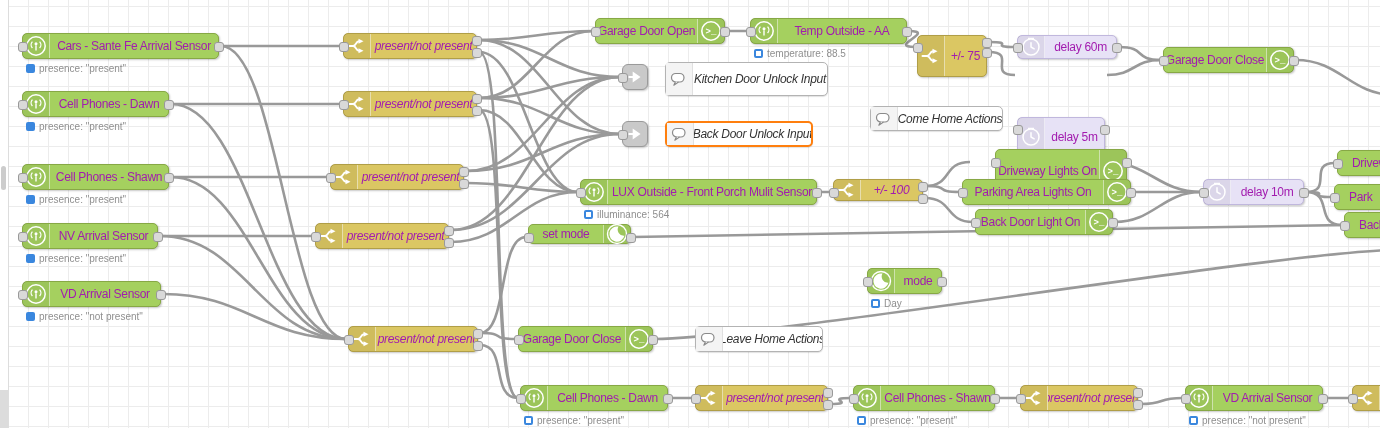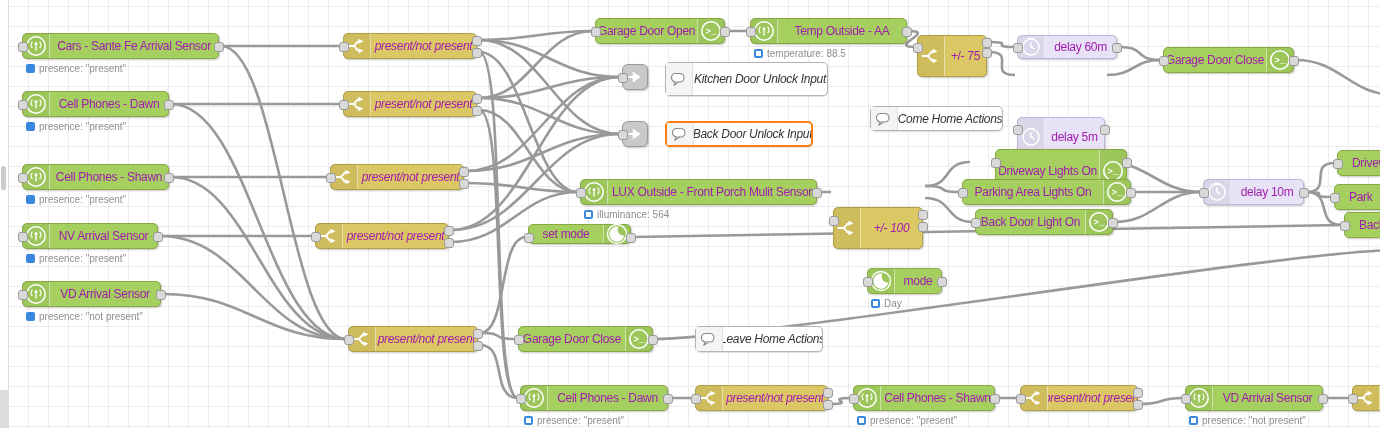--- a/index.html
+++ b/index.html
@@ -385,21 +385,21 @@
           </svg>
         </span>
         <span class="label">LUX Outside - Front Porch Mulit Sensor</span>
         <div class="port in" style="left: -5px; top: 8px;"></div>
         <div class="port out" style="left: 231px; top: 8px;"></div>
       </div>
       <div class="status" style="left: 584px; top: 209px;">
         <span class="sq ring"></span>
         <span>illuminance: 564</span>
       </div>
-      <div class="node t-sw" style="left: 833px; top: 179px; width: 90px; height: 42px; margin-top: 28px;">
+      <div class="node t-sw" style="left: 833px; top: 179px; width: 90px; height: 22px;">
         <span class="icon-box icon-left">
           <svg width="26" height="26" viewBox="0 0 26 26">
             <path d="M4.5,13 H9 M9,13 C12.5,13 11.5,8.3 15,8.3 M9,13 C12.5,13 11.5,17.7 15,17.7" stroke="#fff" stroke-width="2" fill="none" stroke-linecap="round"></path>
             <polygon points="14.5,5.8 19.5,8.3 14.5,10.8" fill="#fff"></polygon>
             <polygon points="14.5,15.2 19.5,17.7 14.5,20.2" fill="#fff"></polygon>
           </svg>
         </span>
         <span class="label">+/- 100</span>
         <div class="port in" style="left: -5px; top: 8px;"></div>
         <div class="port out" style="left: 84px; top: 2px;"></div>

